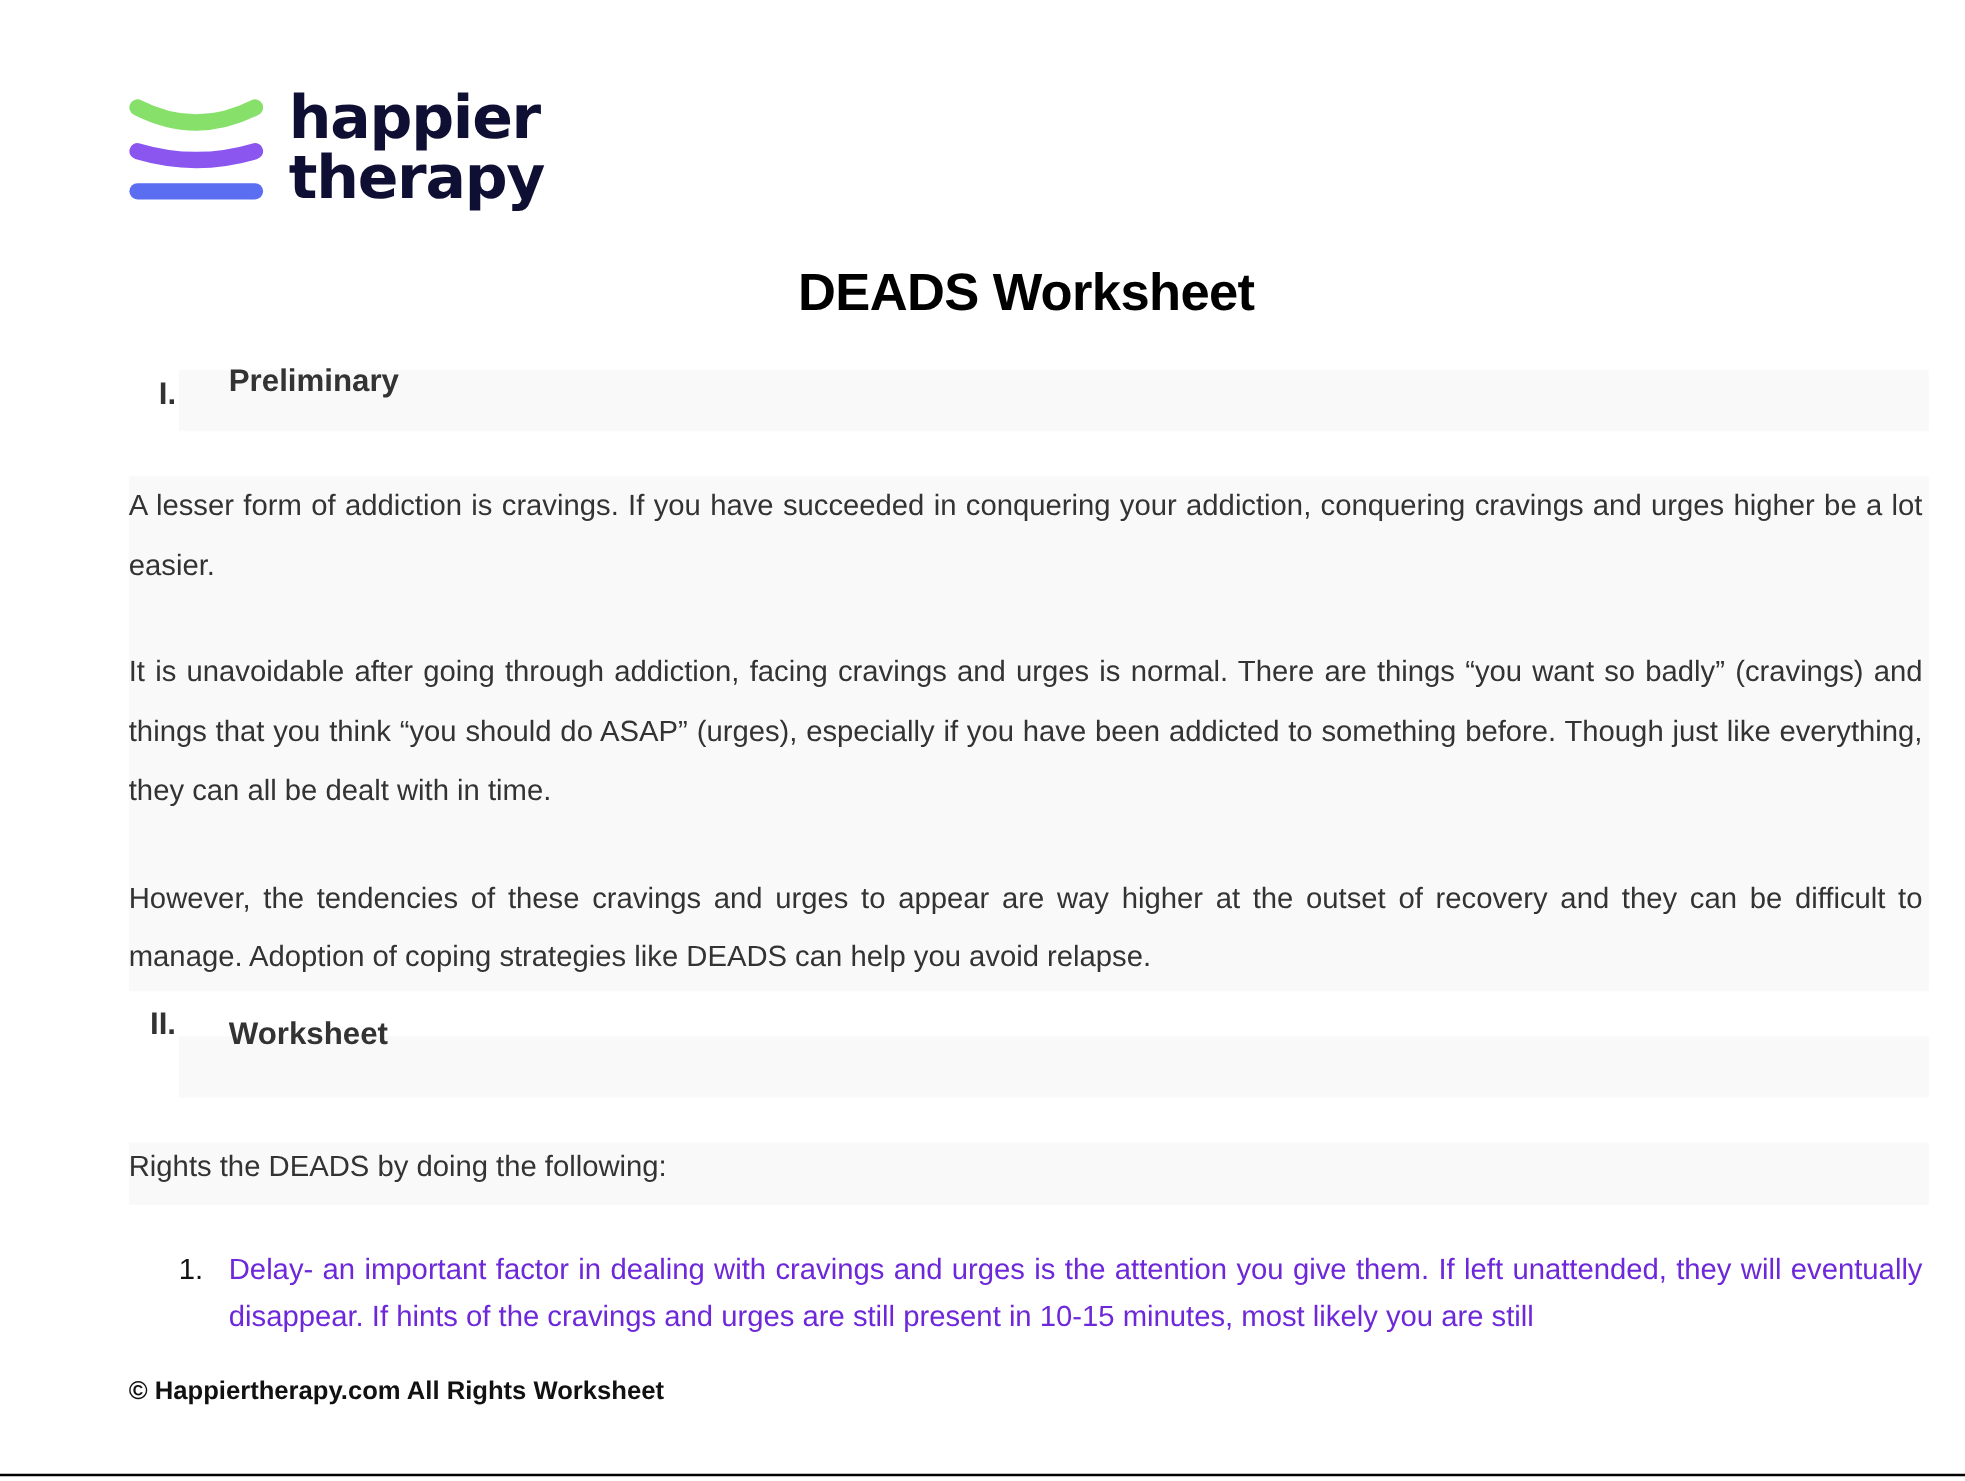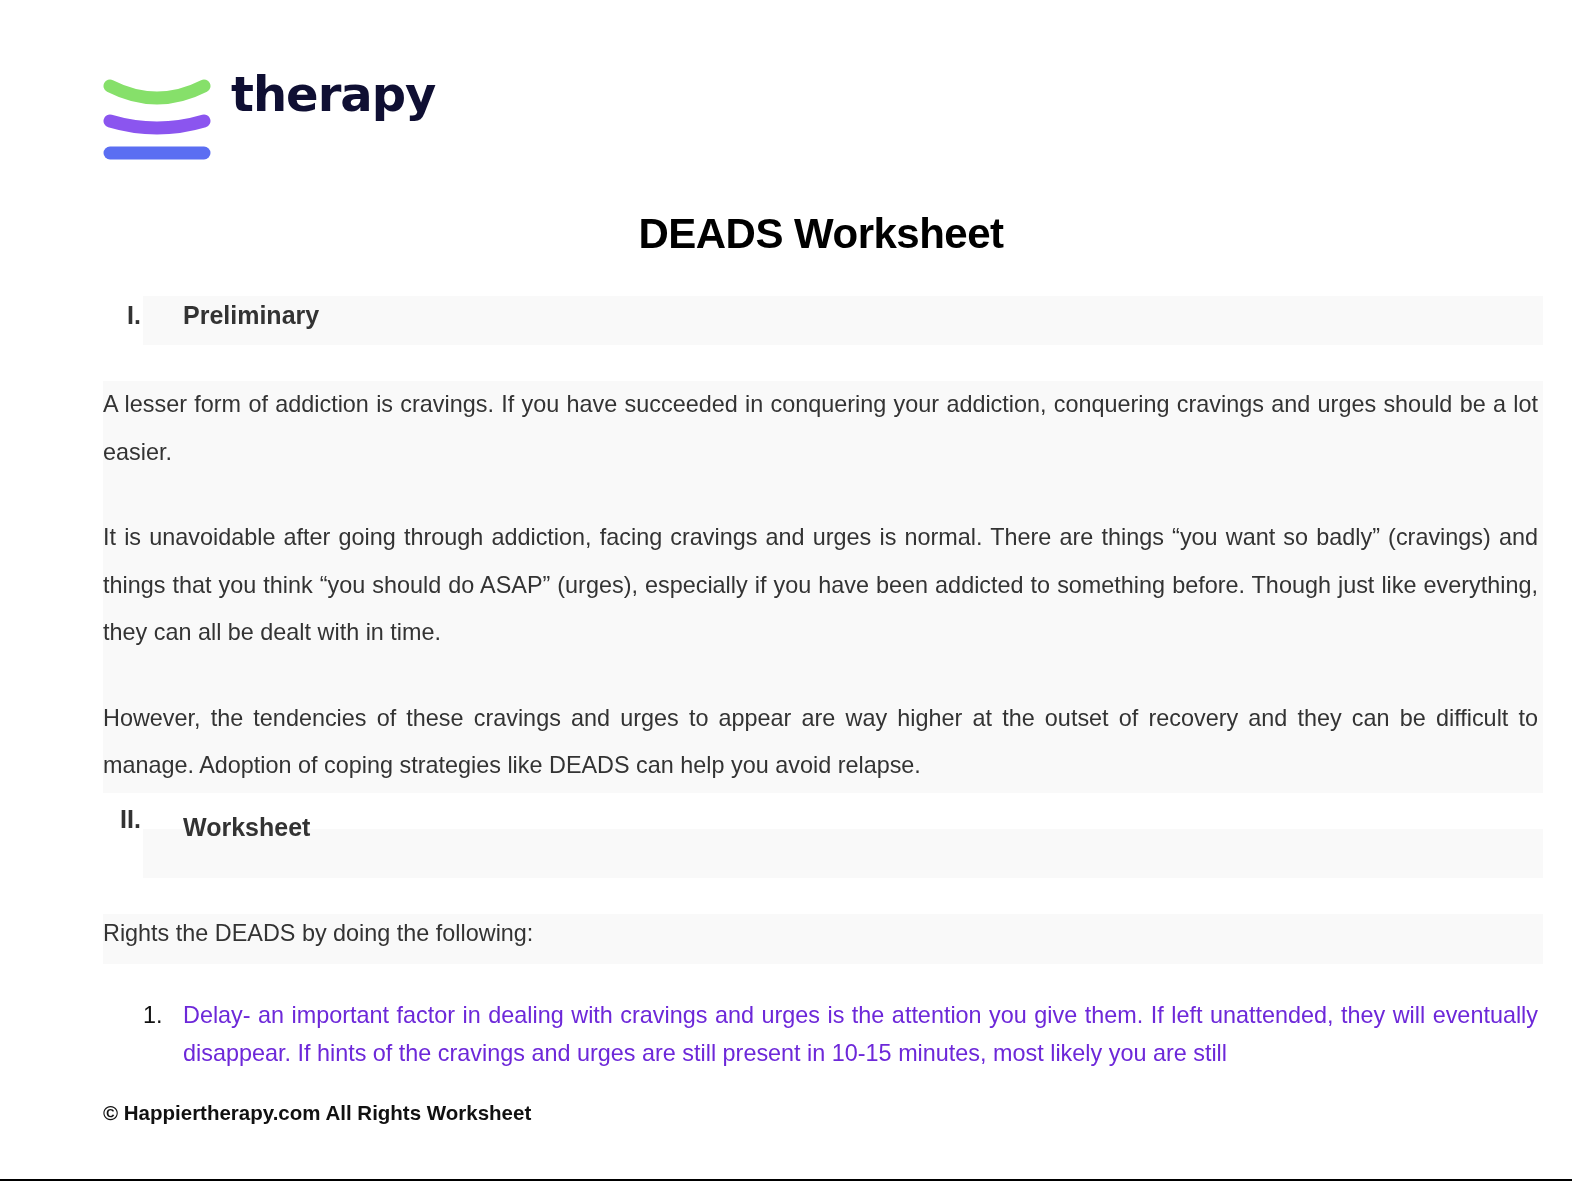--- a/index.html
+++ b/index.html
@@ -150,32 +150,33 @@
 </head>
 <body>
 
 <div class="logo">
   <svg class="logo-mark" viewBox="0 0 108 84" xmlns="http://www.w3.org/2000/svg">
     <path d="M7 8 Q54 32 101 8" stroke="#86e06a" stroke-width="13" fill="none" stroke-linecap="round"></path>
     <path d="M7 43 Q54 57 101 43" stroke="#8b55ef" stroke-width="13" fill="none" stroke-linecap="round"></path>
     <line x1="7" y1="75" x2="101" y2="75" stroke="#5b6ef2" stroke-width="13" stroke-linecap="round"></line>
   </svg>
   <div class="logo-text">
+    <span>happier</span>
     <span>therapy</span>
   </div>
 </div>
 
 <div class="title">DEADS Worksheet</div>
 
 <div class="section-heading" style="top:296px;"></div>
 <div class="section-num" style="left:127px; top:296px;">I.</div>
-<div class="section-label" style="top:296px;text-align:right;">Preliminary</div>
+<div class="section-label" style="top:286px;text-align:right;">Preliminary</div>
 
 <div class="gray-block" style="top:381px; height:412px;">
-  <p class="para">A lesser form of addiction is cravings. If you have succeeded in conquering your addiction, conquering cravings and urges should be a lot easier.</p>
+  <p class="para">A lesser form of addiction is cravings. If you have succeeded in conquering your addiction, conquering cravings and urges higher be a lot easier.</p>
   <div class="para-gap"></div>
   <p class="para">It is unavoidable after going through addiction, facing cravings and urges is normal. There are things “you want so badly” (cravings) and things that you think “you should do ASAP” (urges), especially if you have been addicted to something before. Though just like everything, they can all be dealt with in time.</p>
   <div class="para-gap"></div>
   <p class="para">However, the tendencies of these cravings and urges to appear are way higher at the outset of recovery and they can be difficult to manage. Adoption of coping strategies like DEADS can help you avoid relapse.</p>
 </div>
 
 <div class="section-heading" style="top:829px;"></div>
 <div class="section-num" style="left:120px; top:800px;">II.</div>
 <div class="section-label" style="top:808px;">Worksheet</div>
 

